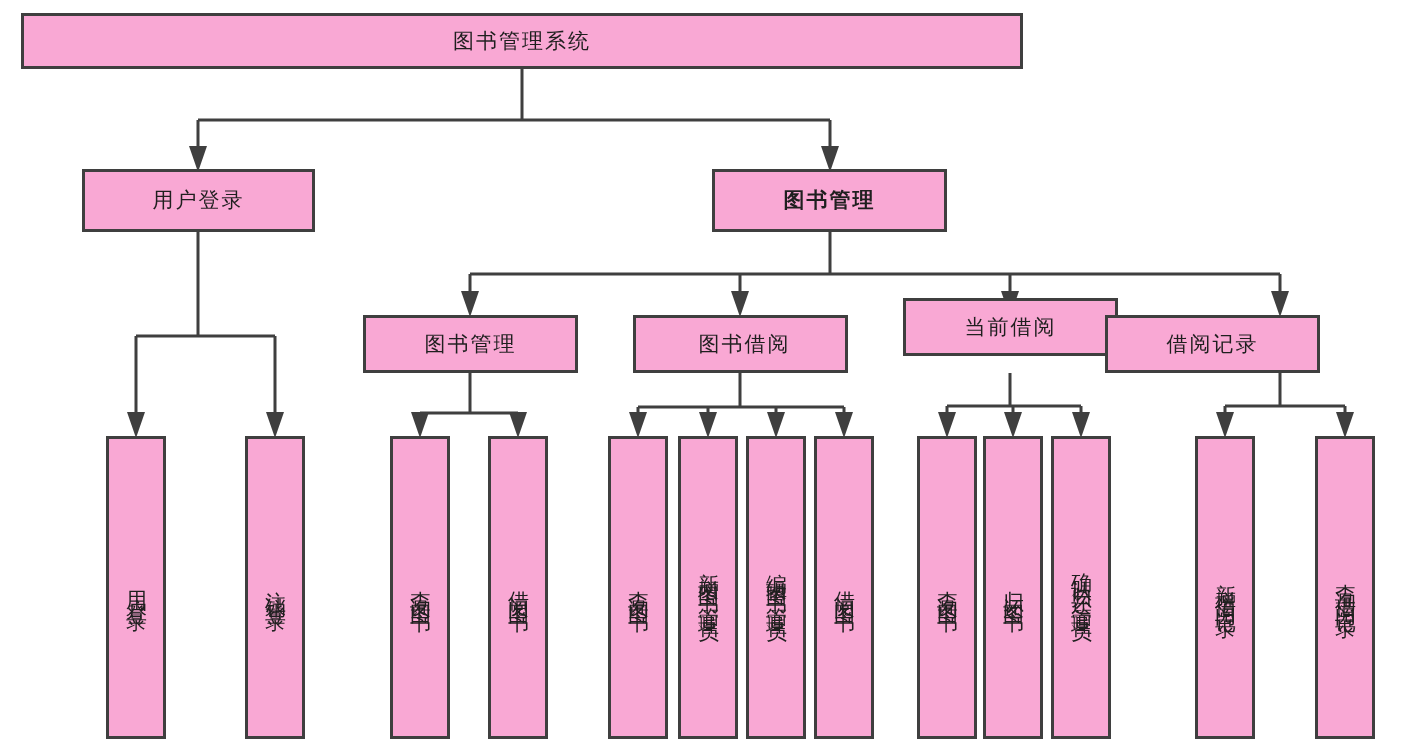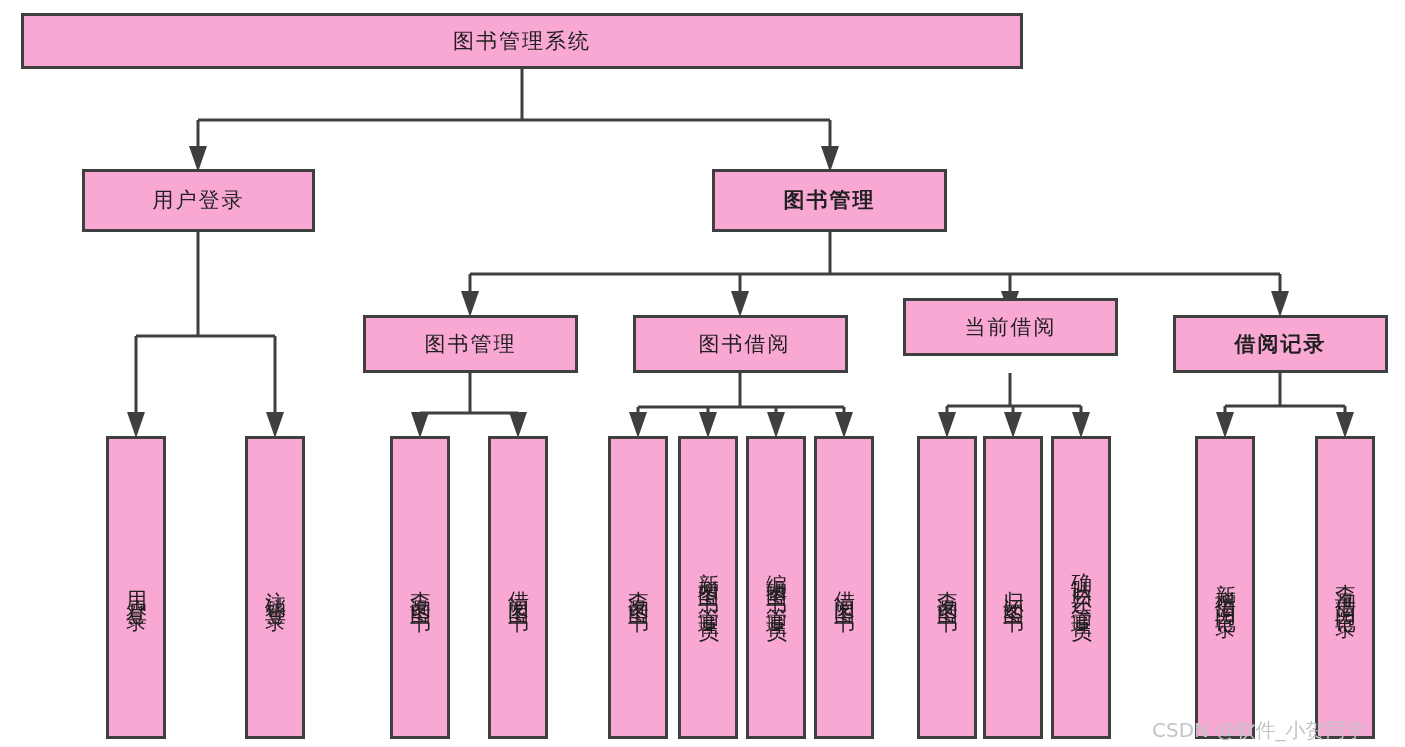--- a/index.html
+++ b/index.html
@@ -122,21 +122,21 @@
 
   <div class="node hbox" style="left:363px;top:315px;width:215px;height:58px;">
     <span>图书管理</span>
   </div>
   <div class="node hbox" style="left:633px;top:315px;width:215px;height:58px;padding-left:8px;">
     <span>图书借阅</span>
   </div>
   <div class="node hbox" style="left:903px;top:298px;width:215px;height:58px;">
     <span>当前借阅</span>
   </div>
-  <div class="node hbox" style="left:1173px;top:315px;width:215px;height:58px;font-weight:bold;">
+  <div class="node hbox" style="left:1105px;top:315px;width:215px;height:58px;">
     <span>借阅记录</span>
   </div>
 
   <div class="node vbox" style="left:106px;top:436px;width:60px;height:303px;">
     <span>用户登录</span>
   </div>
   <div class="node vbox" style="left:245px;top:436px;width:60px;height:303px;">
     <span>注销登录</span>
   </div>
 
@@ -170,15 +170,14 @@
     <span>确认归还（管理员）</span>
   </div>
 
   <div class="node vbox" style="left:1195px;top:436px;width:60px;height:303px;">
     <span>新增借阅记录</span>
   </div>
   <div class="node vbox" style="left:1315px;top:436px;width:60px;height:303px;">
     <span>查询借阅记录</span>
   </div>
 
-  <div class="watermark">CSDN @软件_小贺同学</div>
 
 </div>
 
 </body></html>

